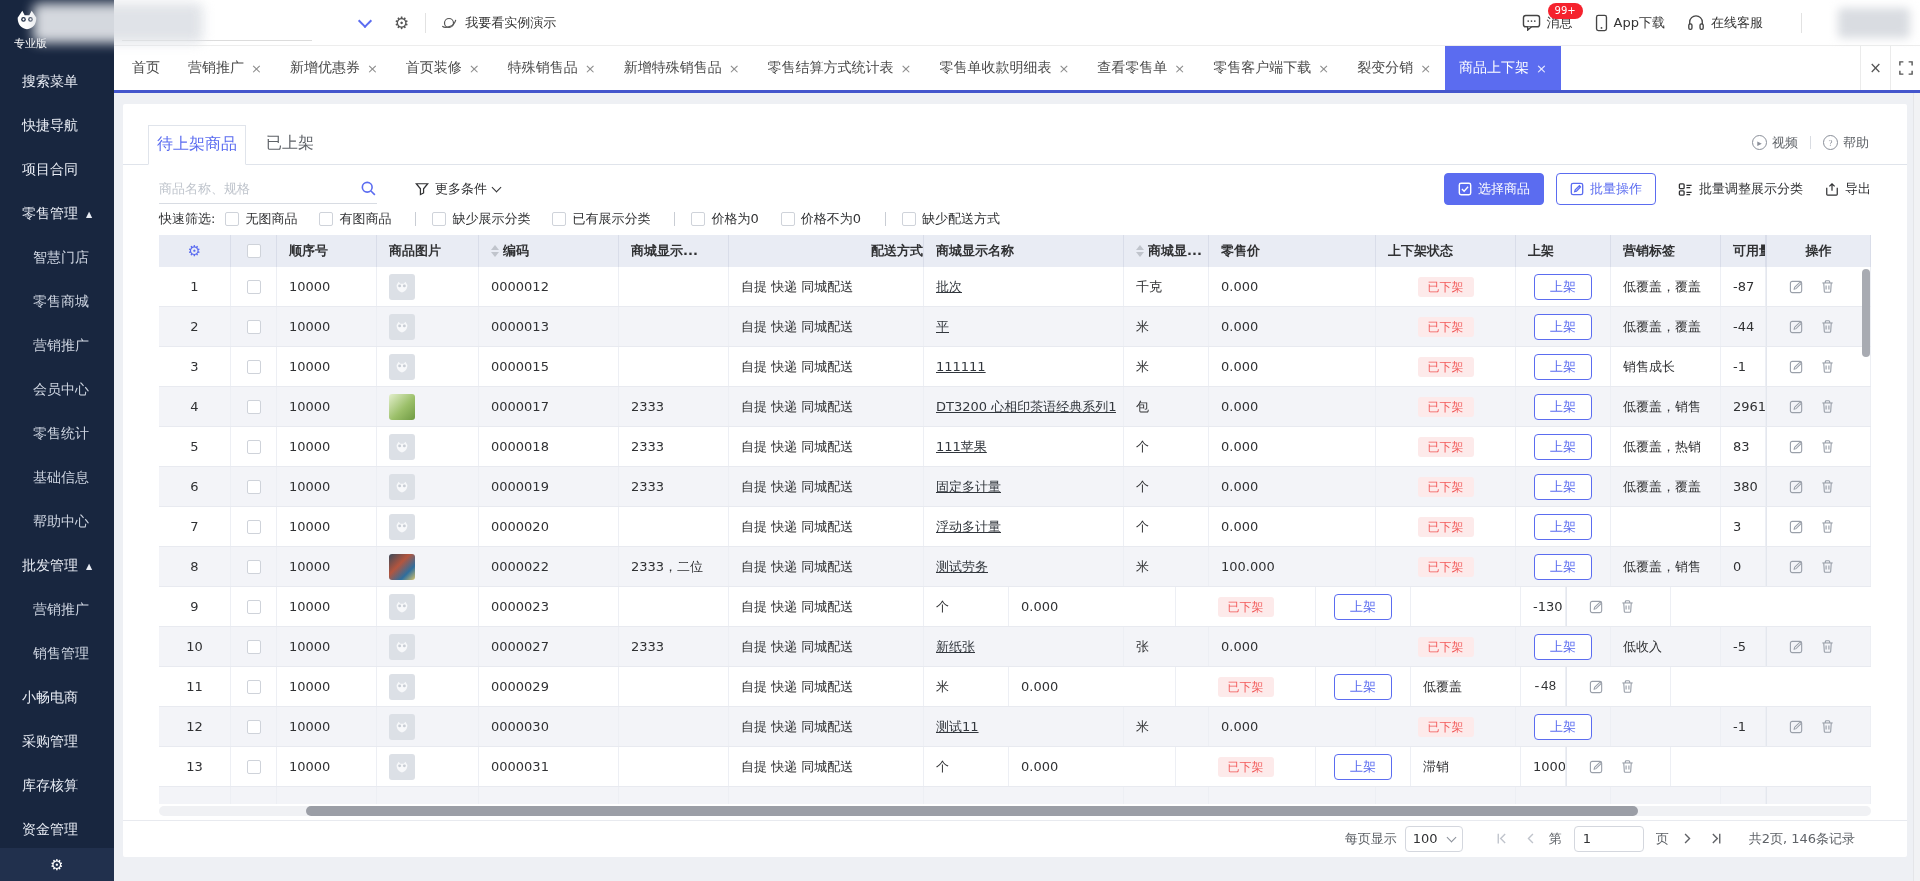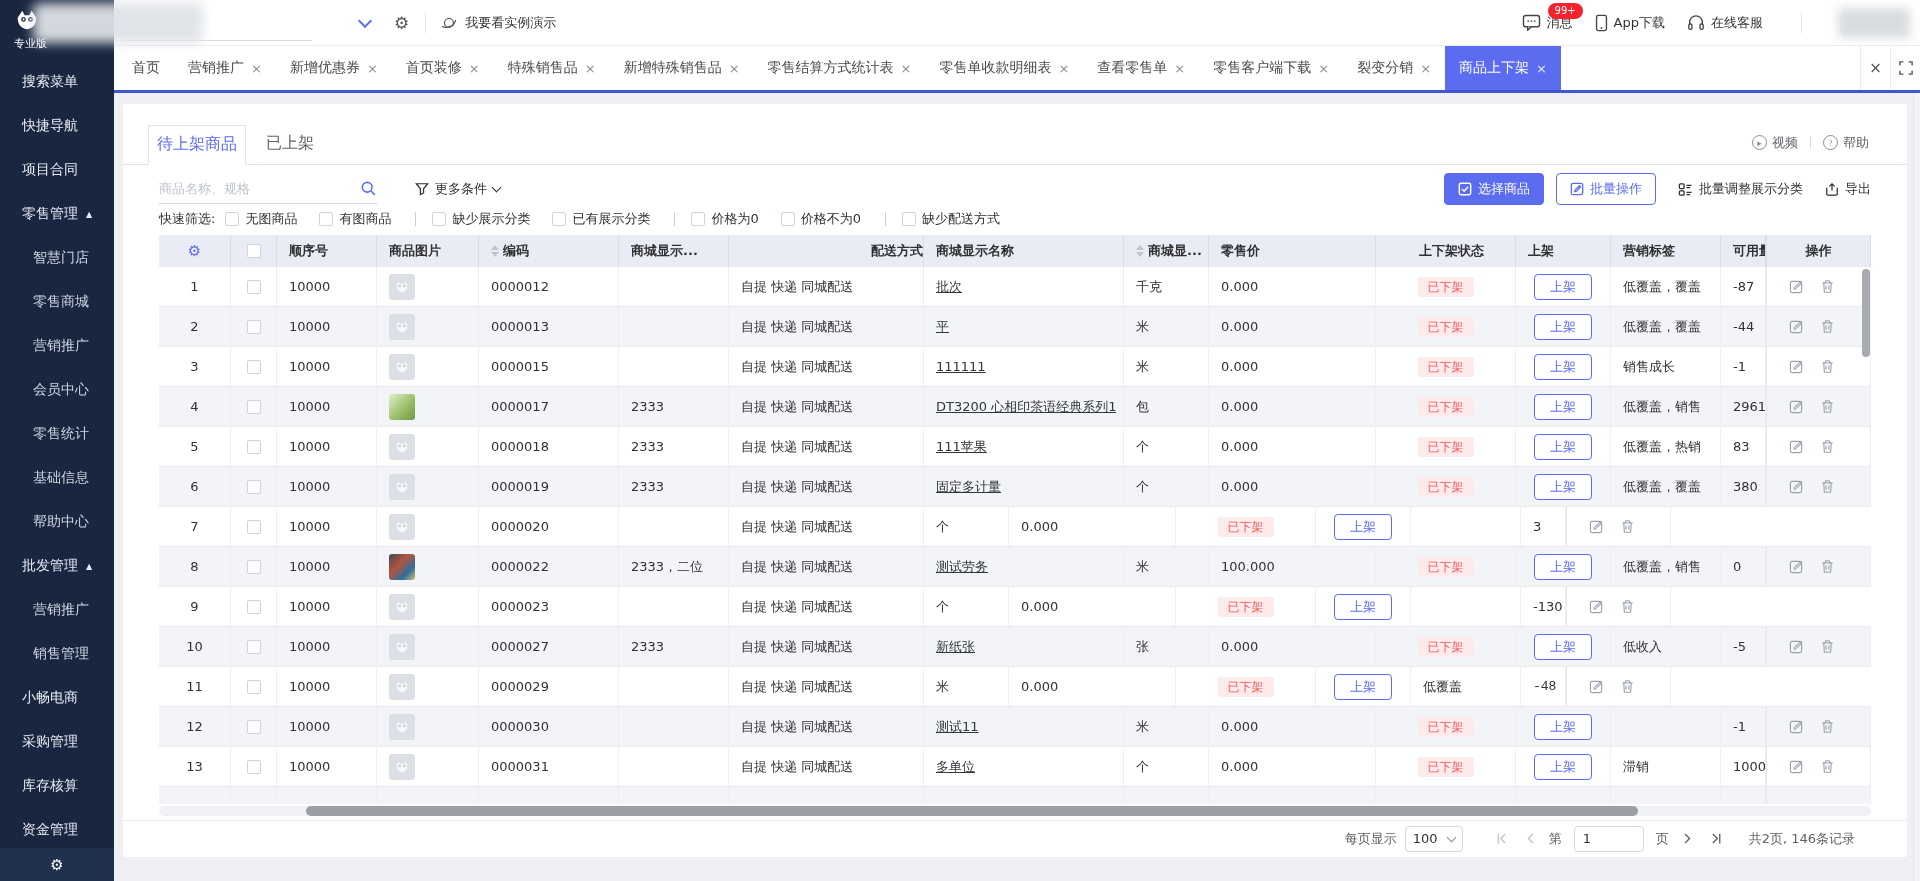--- a/index.html
+++ b/index.html
@@ -440,21 +440,21 @@
               <div class="th" style="width: 85px;">
                 <span class="sort-caret">
                   <i class="up"></i>
                   <i class="dn"></i>
                 </span>
                 <span>商城显...</span>
               </div>
               <div class="th" style="width: 167px;">
                 <span>零售价</span>
               </div>
-              <div class="th" style="width: 140px; justify-content: center;">
+              <div class="th" style="width: 140px;">
                 <span>上下架状态</span>
               </div>
               <div class="th" style="width: 95px;">
                 <span>上架</span>
               </div>
               <div class="th" style="width: 110px;">
                 <span>营销标签</span>
               </div>
               <div class="th" style="width: 45px;">
                 <span>可用量</span>
@@ -757,20 +757,23 @@
                     <svg width="18" height="18" viewBox="0 0 16 16">
                       <path d="M3.2 6.2 5 3.4l1.5 1.8h3L11 3.4l1.8 2.8c0 3.6-1.9 5.8-4.8 6.6-2.9-.8-4.8-3-4.8-6.6z" fill="#f7f8fa"></path>
                       <circle cx="5.9" cy="7" r="1.3" fill="#c9ced6"></circle>
                       <circle cx="10.1" cy="7" r="1.3" fill="#c9ced6"></circle>
                     </svg>
                   </div>
                 </div>
                 <div class="td" style="width: 140px;">0000020</div>
                 <div class="td" style="width: 110px;"></div>
                 <div class="td" style="width: 195px;">自提 快递 同城配送</div>
+                <div class="td" style="width: 200px;">
+                  <span class="link">浮动多计量</span>
+                </div>
                 <div class="td" style="width: 85px;">个</div>
                 <div class="td" style="width: 167px;">0.000</div>
                 <div class="td center" style="width: 140px;">
                   <span class="badge-off">已下架</span>
                 </div>
                 <div class="td center" style="width: 95px;">
                   <button class="row-btn">上架</button>
                 </div>
                 <div class="td" style="width: 110px;"></div>
                 <div class="td" style="width: 45px;">3</div>
@@ -1030,23 +1033,20 @@
                     <svg width="18" height="18" viewBox="0 0 16 16">
                       <path d="M3.2 6.2 5 3.4l1.5 1.8h3L11 3.4l1.8 2.8c0 3.6-1.9 5.8-4.8 6.6-2.9-.8-4.8-3-4.8-6.6z" fill="#f7f8fa"></path>
                       <circle cx="5.9" cy="7" r="1.3" fill="#c9ced6"></circle>
                       <circle cx="10.1" cy="7" r="1.3" fill="#c9ced6"></circle>
                     </svg>
                   </div>
                 </div>
                 <div class="td" style="width: 140px;">0000031</div>
                 <div class="td" style="width: 110px;"></div>
                 <div class="td" style="width: 195px;">自提 快递 同城配送</div>
-                <div class="td" style="width: 200px;">
-                  <span class="link">多单位</span>
-                </div>
                 <div class="td" style="width: 85px;">个</div>
                 <div class="td" style="width: 167px;">0.000</div>
                 <div class="td center" style="width: 140px;">
                   <span class="badge-off">已下架</span>
                 </div>
                 <div class="td center" style="width: 95px;">
                   <button class="row-btn">上架</button>
                 </div>
                 <div class="td" style="width: 110px;">滞销</div>
                 <div class="td" style="width: 45px;">10000</div>

